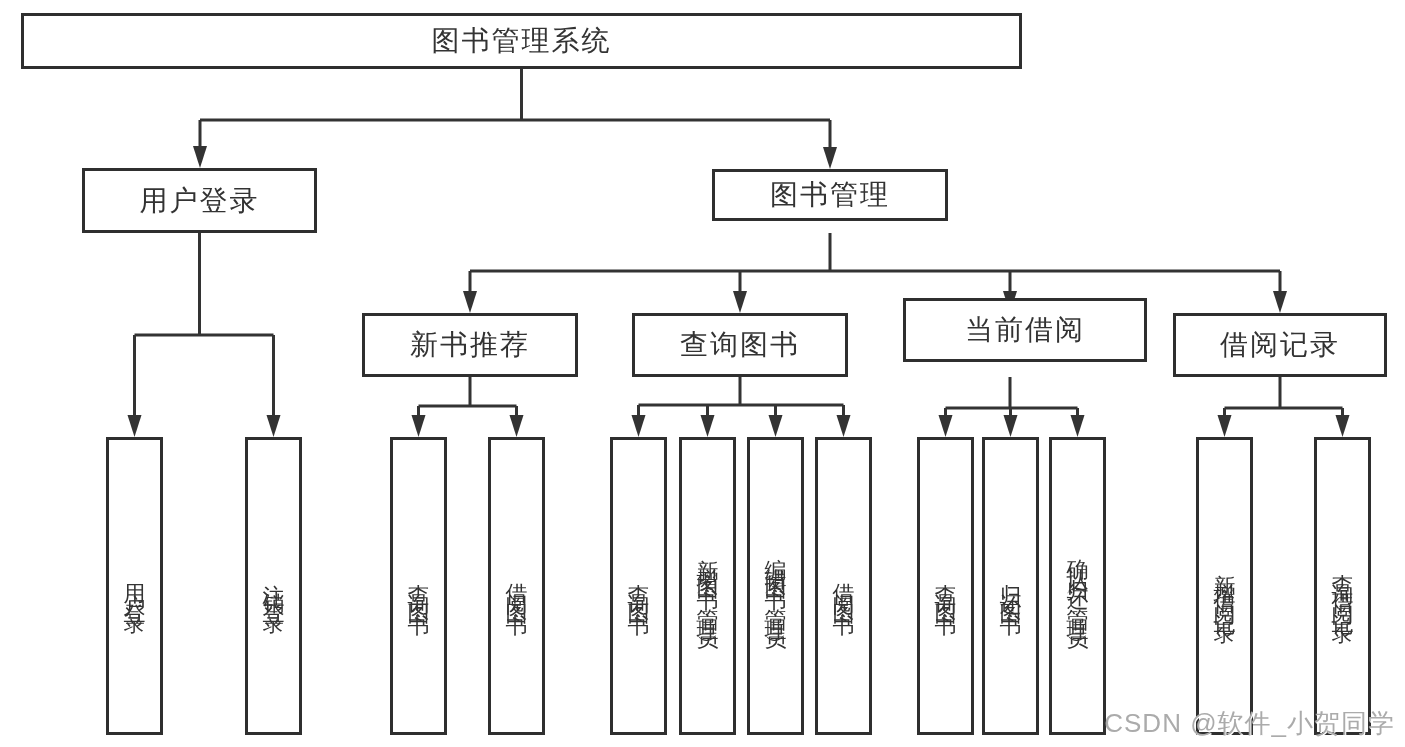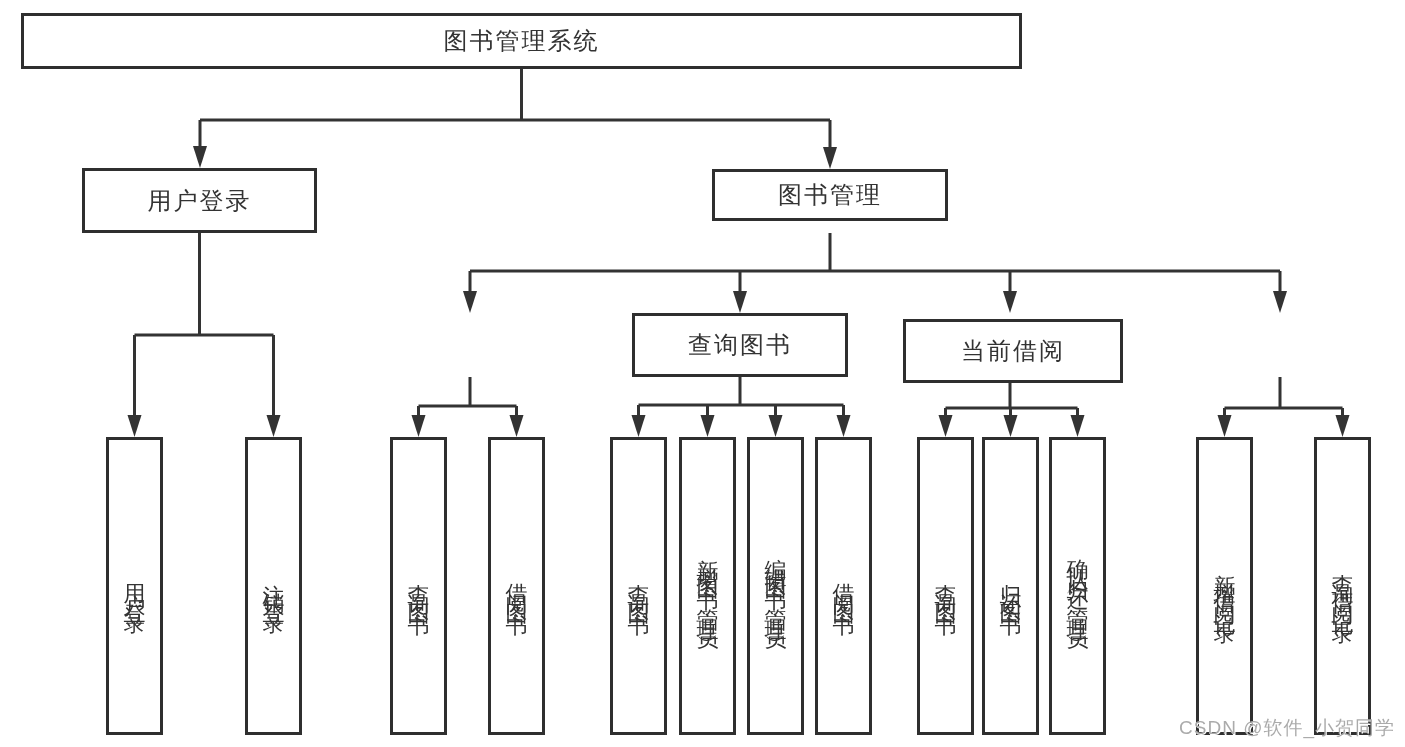--- a/index.html
+++ b/index.html
@@ -14,28 +14,28 @@
     position:relative;width:1405px;height:747px;background:var(--background);
     overflow:hidden;font-family:"Liberation Sans","DejaVu Sans",sans-serif;color:var(--text);
   }
   #connectors{position:absolute;left:0;top:0;pointer-events:none;}
   #connectors path{stroke:var(--line);stroke-width:3;fill:none;}
   #connectors polygon{fill:var(--line);stroke:none;}
   .box{
     position:absolute;box-sizing:border-box;border:3px solid var(--box_border);
     background:var(--background);display:flex;align-items:center;justify-content:center;
   }
-  .box.h .lbl{font-size:24px;letter-spacing:2px;white-space:nowrap;}
+  .box.h .lbl{font-size:28px;letter-spacing:2px;white-space:nowrap;}
   .box.v{padding:4px 0;}
   .box.v .lbl{
     writing-mode:vertical-rl;font-size:22px;letter-spacing:10px;line-height:1;
     white-space:nowrap;
   }
   .watermark{
-    position:absolute;right:10px;bottom:6px;font-size:19px;letter-spacing:1px;
+    position:absolute;right:10px;bottom:6px;font-size:26px;letter-spacing:1px;
     color:var(--watermark);text-shadow:1px 1px 0 #ffffff;white-space:nowrap;z-index:5;
   }
 </style>
 </head>
 <body>
 
 <div id="canvas">
 
   <svg id="connectors" width="1405" height="747" viewBox="0 0 1405 747">
 
@@ -91,25 +91,31 @@
     <span class="lbl">图书管理系统</span>
   </div>
 
   <div class="box h" style="left:82px;top:168px;width:235px;height:65px">
     <span class="lbl">用户登录</span>
   </div>
   <div class="box h" style="left:712px;top:169px;width:236px;height:52px">
     <span class="lbl">图书管理</span>
   </div>
 
+  <div class="box h" style="left:362px;top:313px;width:216px;height:64px">
+    <span class="lbl">新书推荐</span>
+  </div>
   <div class="box h" style="left:632px;top:313px;width:216px;height:64px">
     <span class="lbl">查询图书</span>
   </div>
-  <div class="box h" style="left:903px;top:319px;width:220px;height:64px">
+  <div class="box h" style="left:903px;top:298px;width:244px;height:64px">
     <span class="lbl">当前借阅</span>
+  </div>
+  <div class="box h" style="left:1173px;top:313px;width:214px;height:64px">
+    <span class="lbl">借阅记录</span>
   </div>
 
   <div class="box v" style="left:106px;top:437px;width:57px;height:298px">
     <span class="lbl">用户登录</span>
   </div>
   <div class="box v" style="left:245px;top:437px;width:57px;height:298px">
     <span class="lbl">注销登录</span>
   </div>
 
   <div class="box v" style="left:390px;top:437px;width:57px;height:298px">

